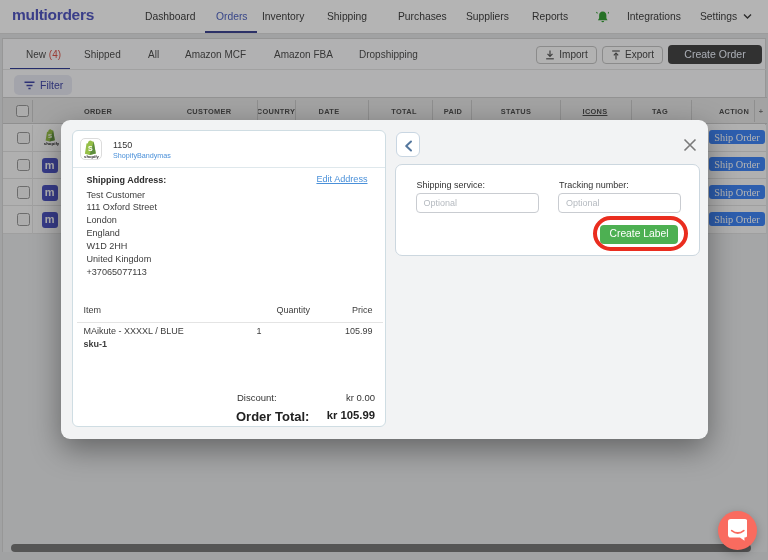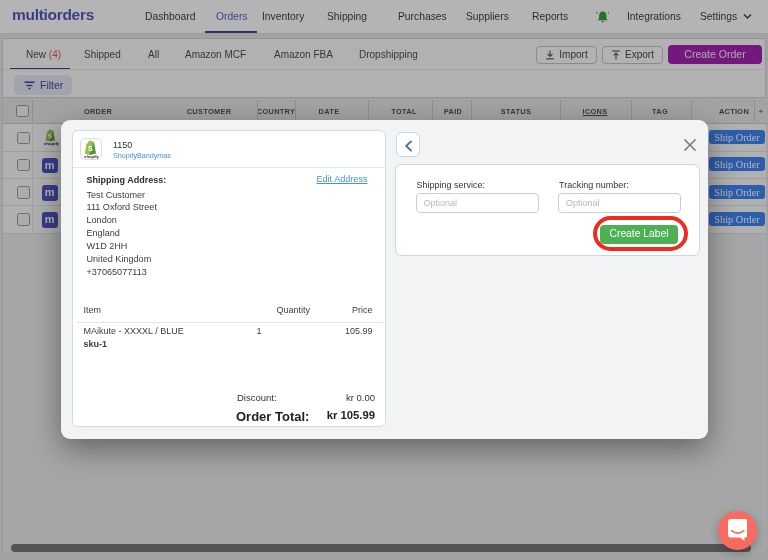--- a/index.html
+++ b/index.html
@@ -16,21 +16,21 @@
   #ord-line { position:absolute; left:205px; top:30.5px; width:51.5px; height:2.2px; background:#39408f; }
 
   
   #content { position:absolute; left:2px; top:38px; width:764px; height:514px; background:#fbfbfc; border:1px solid #d5d5d5; border-top:1px solid #d2d2d2; }
 
   
   .tab { position:absolute; top:9.5px; font-size:10px; color:#4a4a4a; white-space:nowrap; }
   #tab-line { position:absolute; left:6.8px; top:28.6px; width:60.5px; height:2px; background:#2e3a94; }
   #tabs-border { position:absolute; left:0; top:29.5px; width:764px; height:1px; background:#e3e3e3; }
   .btn-o { position:absolute; top:6.5px; height:18px; background:#fcfcfc; border:1px solid #c3c3c3; border-radius:4px; font-size:10px; color:#444; text-align:center; line-height:16px; }
-  #btn-create { position:absolute; left:665px; top:6px; width:94px; height:18.5px; background:#a21caf; border-radius:4px; color:#eef3fe; font-size:10.5px; text-align:center; line-height:18.5px; }
+  #btn-create { position:absolute; left:665px; top:6px; width:94px; height:18.5px; background:#404040; border-radius:4px; color:#eef3fe; font-size:10.5px; text-align:center; line-height:18.5px; }
 
   
   #btn-filter { position:absolute; left:11px; top:36px; width:58px; height:20px; background:#e7e8f2; border-radius:5px; color:#3c42a5; font-size:10.5px; line-height:20px; }
   #search { position:absolute; left:580px; top:36px; width:184px; height:18px; background:#fdfdfd; border:1px solid #c6c6c6; border-radius:4px; }
   #search span { position:absolute; left:21px; top:3px; font-size:9.2px; color:#8f9499; white-space:nowrap; }
 
   
   #thead { position:absolute; left:0; top:58px; width:764px; height:27px; background:#e7e7e7; border-top:1px solid #cfcfcf; border-bottom:1px solid #c9c9c9; }
   .th { position:absolute; top:9px; font-size:7.4px; font-weight:bold; color:#4c4c4c; letter-spacing:0.3px; transform:translateX(-50%); }
   .sep { position:absolute; top:2px; width:1px; height:22px; background:#c9c9c9; }

